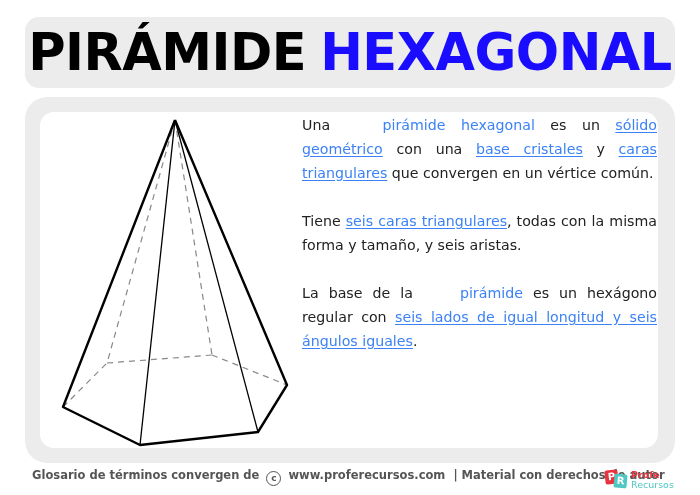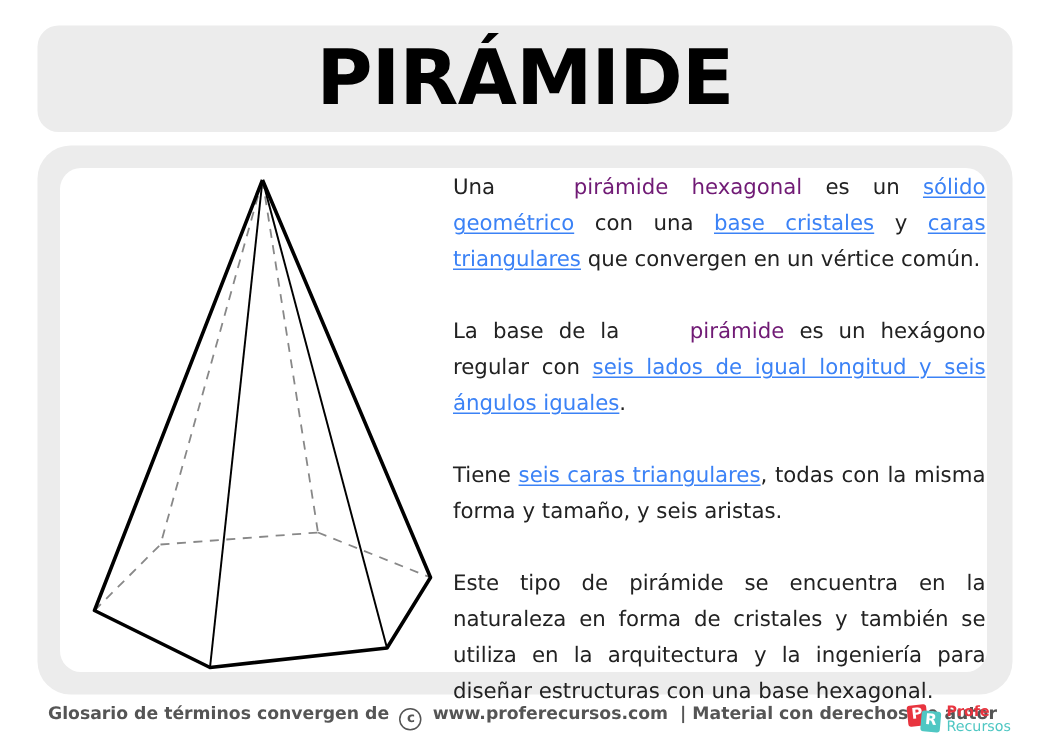--- a/index.html
+++ b/index.html
@@ -7,37 +7,38 @@
   .header { position:absolute; left:25px; top:17px; width:650px; height:71px; background:#ececec; border-radius:14px; }
   .title { position:absolute; left:0; right:0; top:0; height:71px; display:flex; align-items:center; justify-content:center; font-family:"DejaVu Sans", sans-serif; font-weight:bold; font-size:51px; letter-spacing:-0.5px; white-space:nowrap; }
   .title .black { color:#000000; }
   .title .blue { color:#1a0dff; margin-left:14px; }
   .panel { position:absolute; left:25px; top:97px; width:650px; height:366px; background:#ececec; border-radius:22px; }
   .inner { position:absolute; left:40px; top:112px; width:618px; height:336px; background:#ffffff; border-radius:14px; }
   .figure { position:absolute; left:40px; top:112px; width:260px; height:336px; }
   .text { position:absolute; left:302px; top:113px; width:355px; font-family:"DejaVu Sans", sans-serif; font-size:14.2px; line-height:24px; color:#222222; text-align:justify; }
   .text p { margin:0 0 24px 0; }
   .u { text-decoration:underline; text-underline-offset:2px; color:#3b82f6; }
-  .b { color:#701a75;margin-left:37px; }
+  .b { color:#3b82f6;margin-left:37px; }
   .footer { position:absolute; left:32px; top:468px; font-family:"DejaVu Sans", sans-serif; font-weight:bold; font-size:11.5px; color:#555555; white-space:nowrap; }
   .footer .copy { display:inline-block; width:13px; height:13px; border:1.5px solid #555; border-radius:50%; font-size:9px; line-height:13px; text-align:center; vertical-align:-2px; margin:0 3px; }
   .footer .sep { margin:0 4px; }
   .logo { position:absolute; left:605px; top:468px; width:80px; height:24px; }
   .logo .sq { position:absolute; width:13px; height:14px; color:#fff; font-weight:bold; font-size:10px; line-height:14px; text-align:center; border-radius:2px; }
   .logo .p { left:0; top:2px; background:#e8343f; transform:rotate(-6deg); }
   .logo .r { left:9px; top:6px; background:#4fc7c3; transform:rotate(5deg); }
   .logo .t1 { position:absolute; left:26px; top:1px; font-weight:bold; font-size:9.5px; color:#e8343f; }
   .logo .t2 { position:absolute; left:26px; top:11px; font-weight:normal; font-size:9.5px; color:#4fc7c3; }
 </style>
 </head>
 <body>
 
 <div class="header">
   <div class="title">
     <span class="black">PIRÁMIDE</span>
+      <span class="blue">HEXAGONAL</span>
   </div>
 </div>
 
 <div class="panel"></div>
 <div class="inner"></div>
 
 <svg class="figure" viewBox="40 112 260 336" width="260" height="336">
   <g fill="none" stroke="#888888" stroke-width="1.2" stroke-dasharray="6,5">
     <line x1="175" y1="120" x2="107" y2="363"></line>
     <line x1="175" y1="120" x2="212" y2="355"></line>
@@ -49,23 +50,22 @@
     <line x1="175" y1="120" x2="140" y2="445"></line>
     <line x1="175" y1="120" x2="258" y2="432"></line>
   </g>
   <g fill="none" stroke="#000000" stroke-width="2.4" stroke-linejoin="round">
     <polyline points="175,120 63,407 140,445 258,432 287,385 175,120"></polyline>
   </g>
 </svg>
 
 <div class="text">
   <p><span>Una </span><span class="b">pirámide hexagonal</span><span> es un </span><span class="u">sólido geométrico</span><span> con una </span><span class="u">base cristales</span><span> y </span><span class="u">caras triangulares</span><span> que convergen en un vértice común.</span></p>
+  <p><span>Tiene </span><span class="u">seis caras triangulares</span><span>, todas con la misma forma y tamaño, y seis aristas.</span></p>
   <p><span>La base de la </span><span class="b">pirámide</span><span> es un hexágono regular con </span><span class="u">seis lados de igual longitud y seis ángulos iguales</span><span>.</span></p>
-  <p><span>Tiene </span><span class="u">seis caras triangulares</span><span>, todas con la misma forma y tamaño, y seis aristas.</span></p>
-  <p><span>Este tipo de pirámide se encuentra en la naturaleza en forma de cristales y también se utiliza en la arquitectura y la ingeniería para diseñar estructuras con una base hexagonal.</span></p>
 </div>
 
 <div class="footer">
   <span>Glosario de términos convergen de</span>
   <span class="copy">c</span>
   <span>www.proferecursos.com</span>
   <span class="sep">|</span><span>Material con derechos de autor</span>
 </div>
 
 <div class="logo">

